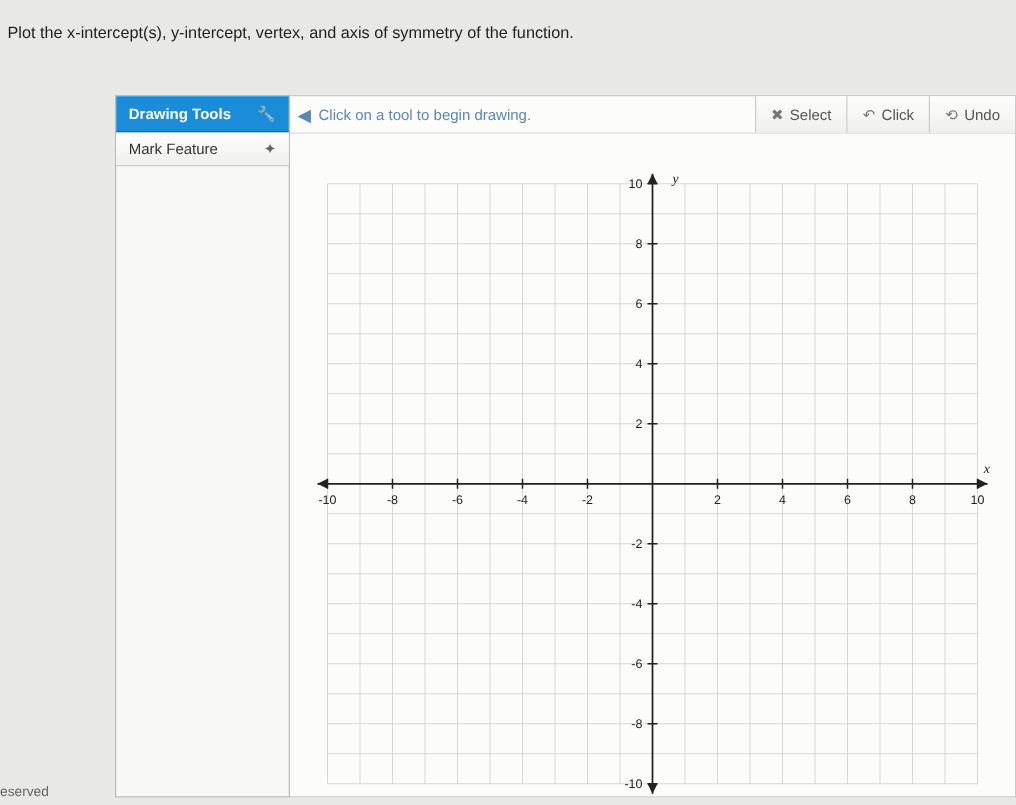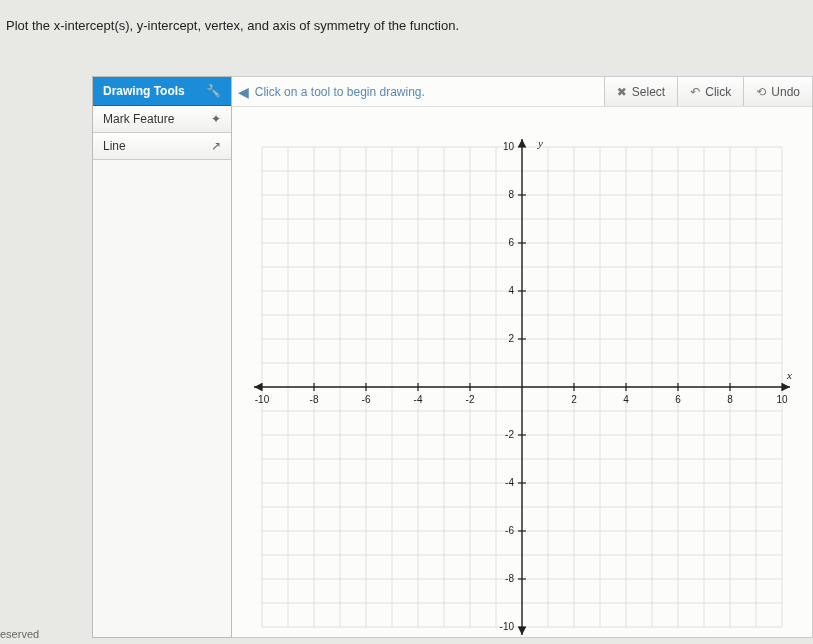--- a/index.html
+++ b/index.html
@@ -123,24 +123,20 @@
 
 <div class="workspace">
   <div class="tools-panel">
     <div class="tools-header">
       <span>Drawing Tools</span>
       <span class="icon">🔧</span>
     </div>
     <div class="tool-row">
       <span>Mark Feature</span>
       <span class="icon">✦</span>
-    </div>
-    <div class="tool-row">
-      <span>Line</span>
-      <span class="icon">↗</span>
     </div>
   </div>
 
   <div class="canvas-area">
     <div class="topbar">
       <div class="topbar-left">
         <span class="caret">◀</span>
         <span>Click on a tool to begin drawing.</span>
       </div>
       <div class="topbar-buttons">

